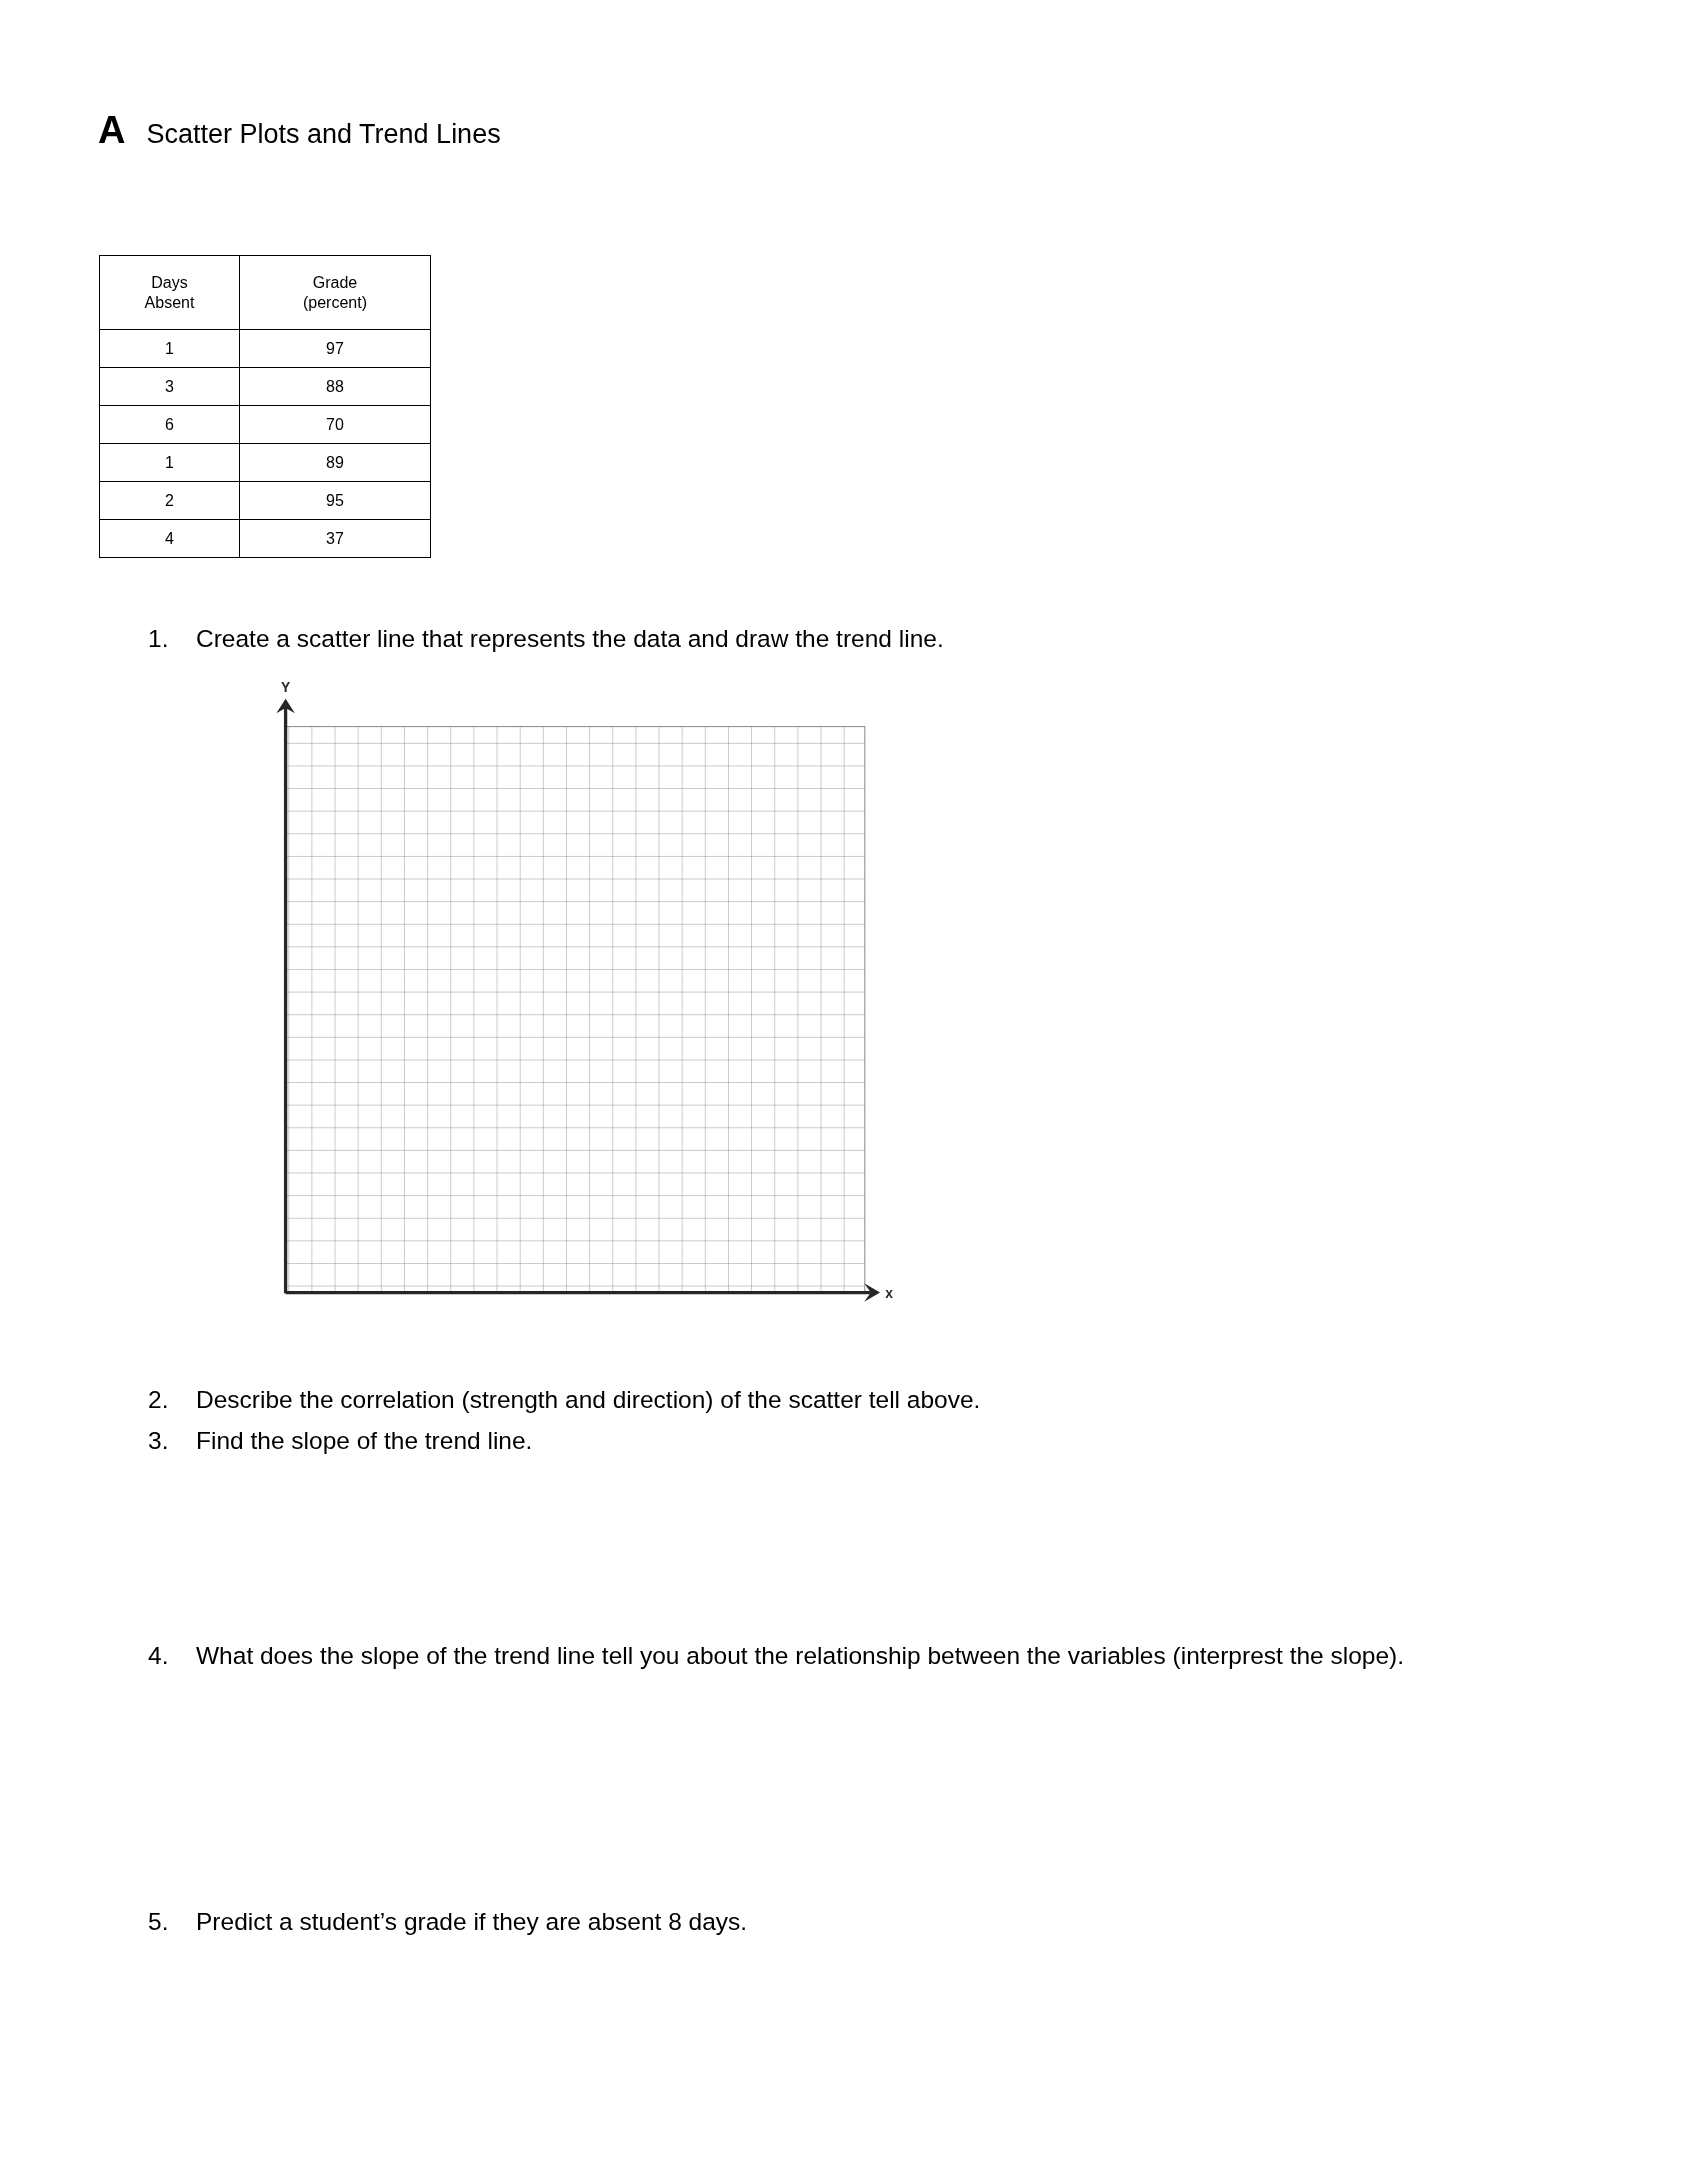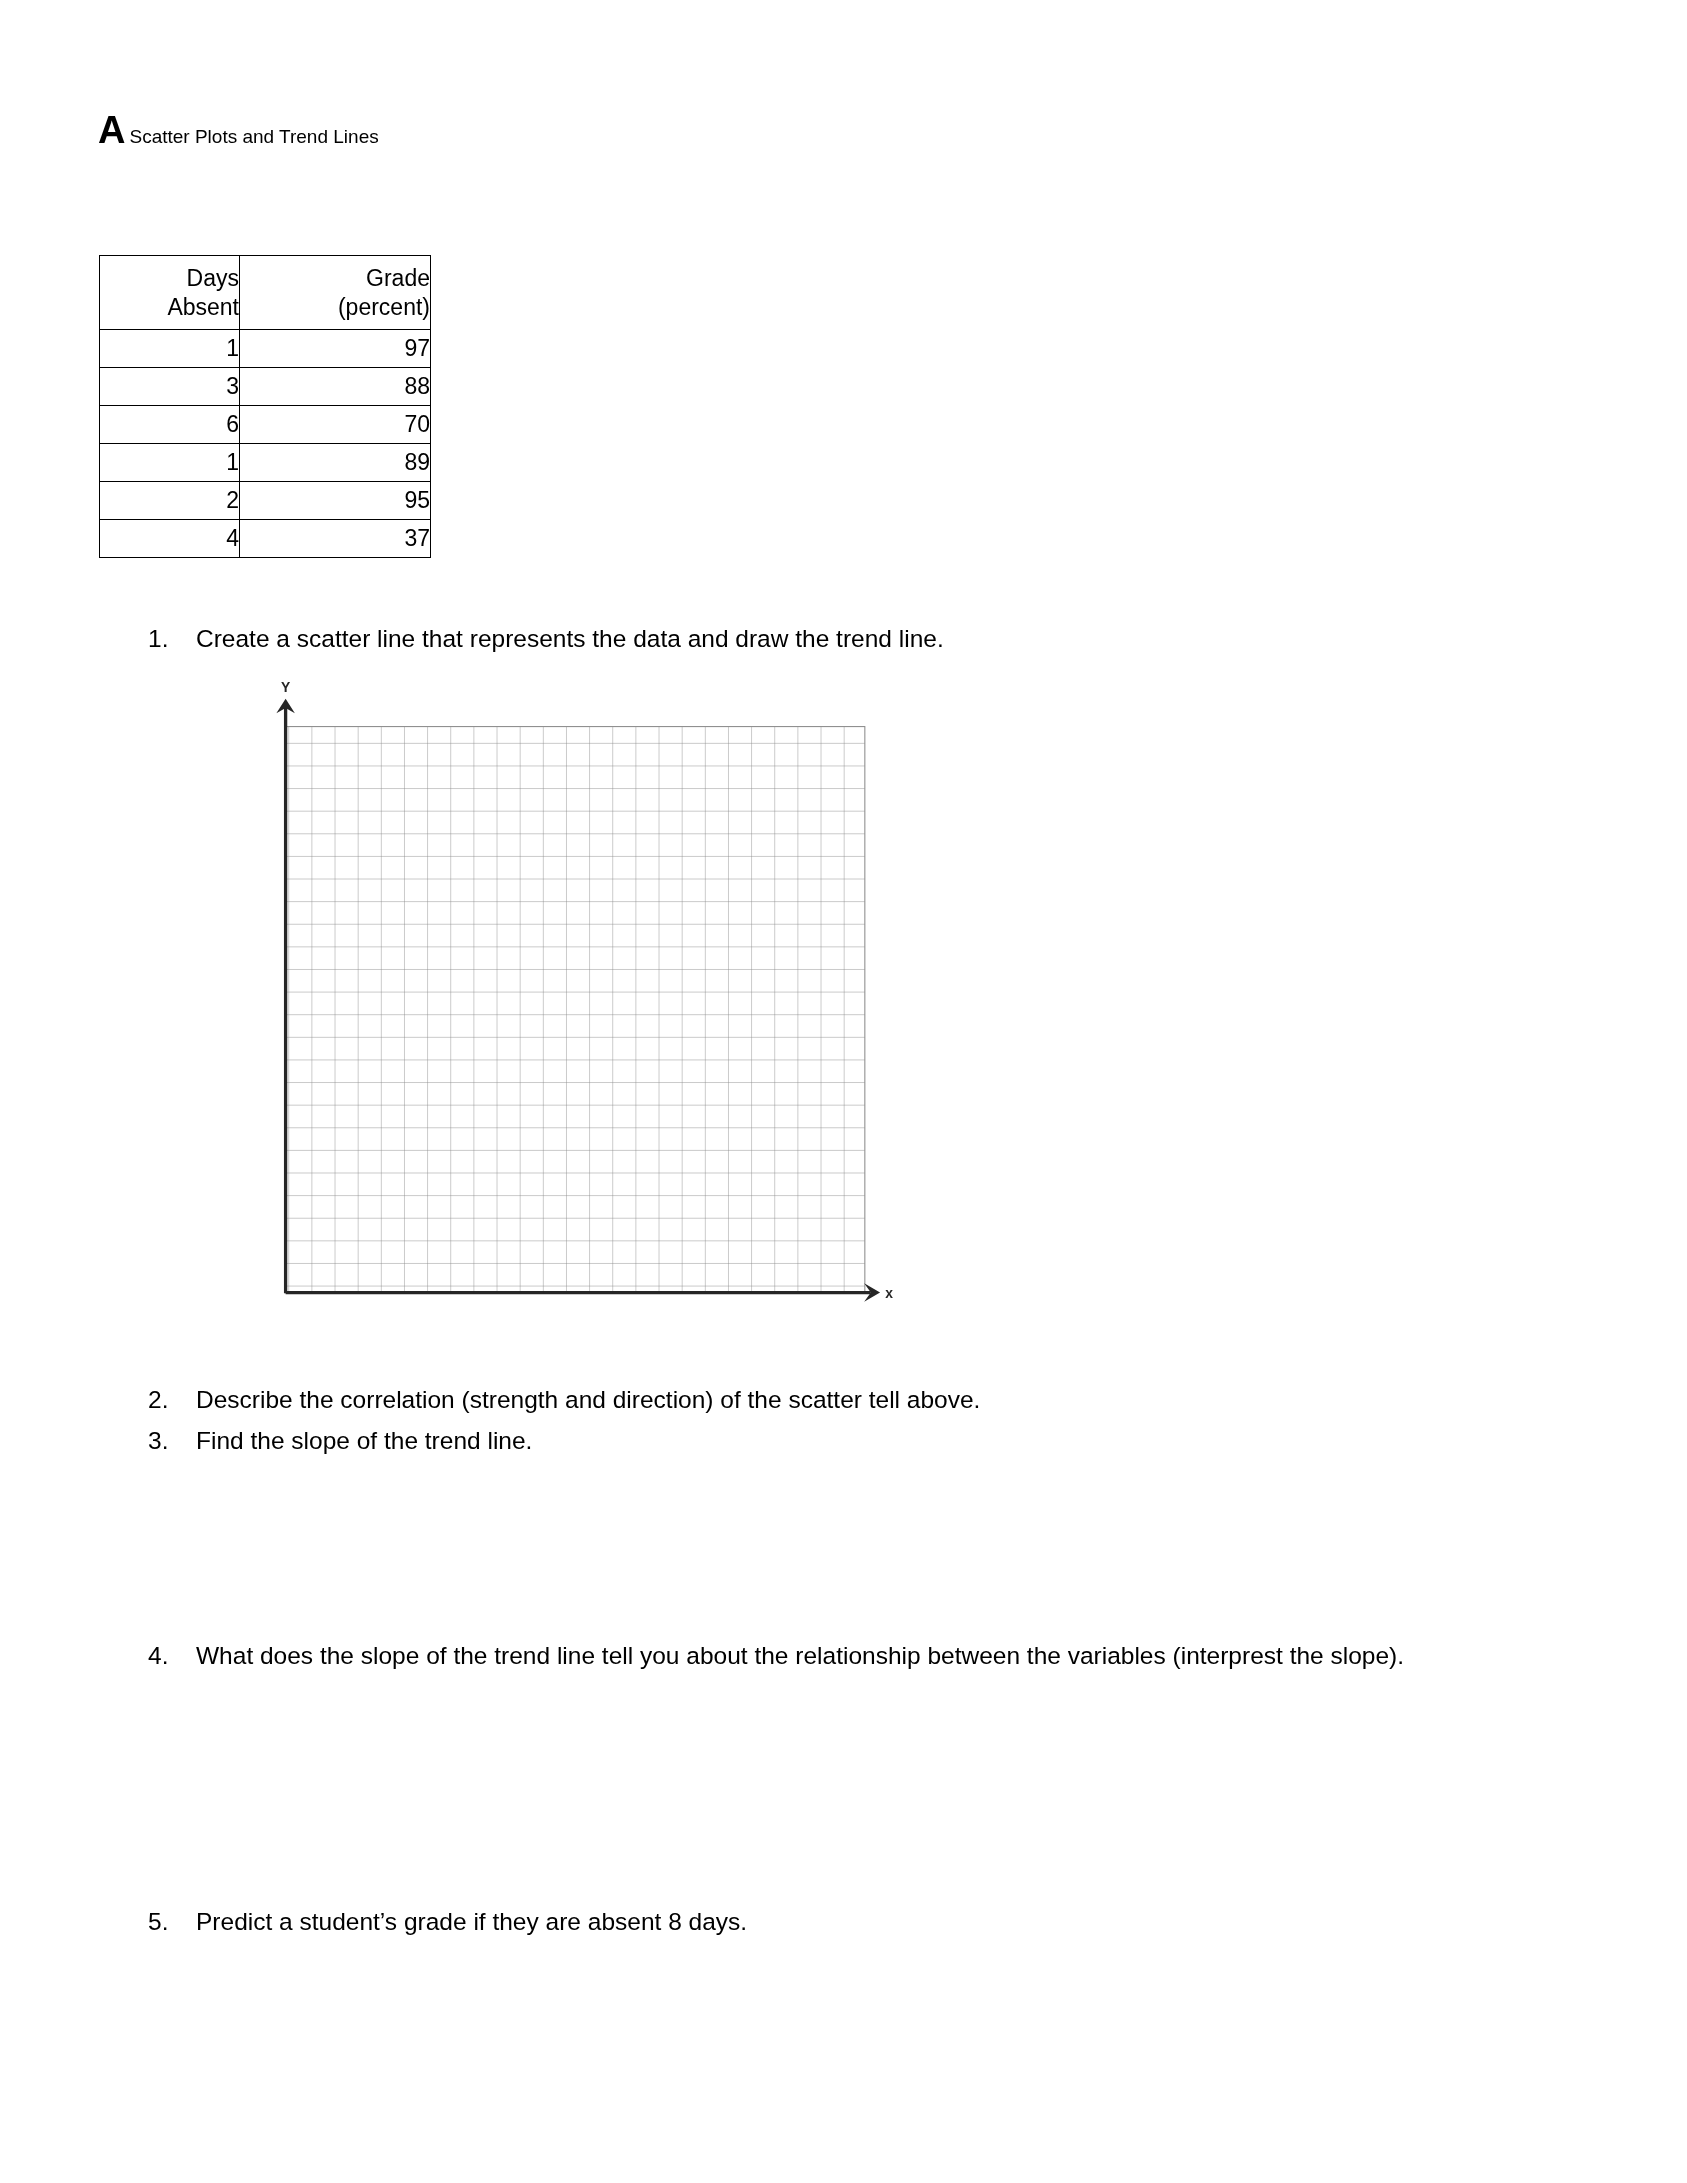--- a/index.html
+++ b/index.html
@@ -32,24 +32,24 @@
     align-items: baseline;
     white-space: nowrap;
   }
   .title-letter {
     font-size: 38px;
     font-weight: bold;
     line-height: 1;
     letter-spacing: 0px;
   }
   .title-rest {
-    font-size: 19px;
+    font-size: 27px;
     font-weight: normal;
     line-height: 1;
-    margin-left: 4px;
+    margin-left: 21px;
   }
 
   
   .intro {
     position: absolute;
     left: 98px;
     top: 192px;
     font-size: 24.5px;
     line-height: 1.25;
     white-space: nowrap;
@@ -58,22 +58,22 @@
   
   .data-table {
     position: absolute;
     left: 99px;
     top: 255px;
     border-collapse: collapse;
     table-layout: fixed;
   }
   .data-table td {
     border: 1.3px solid #000000;
-    font-size: 23px;
-    text-align: right;
+    font-size: 16px;
+    text-align: center;
     padding: 0;
     line-height: 1.22;
   }
   .data-table .col-a { width: 140px; }
   .data-table .col-b { width: 191px; }
   .data-table .head-cell {
     height: 73px;
     vertical-align: middle;
   }
   .data-table .head-cell div { line-height: 1.22; }

